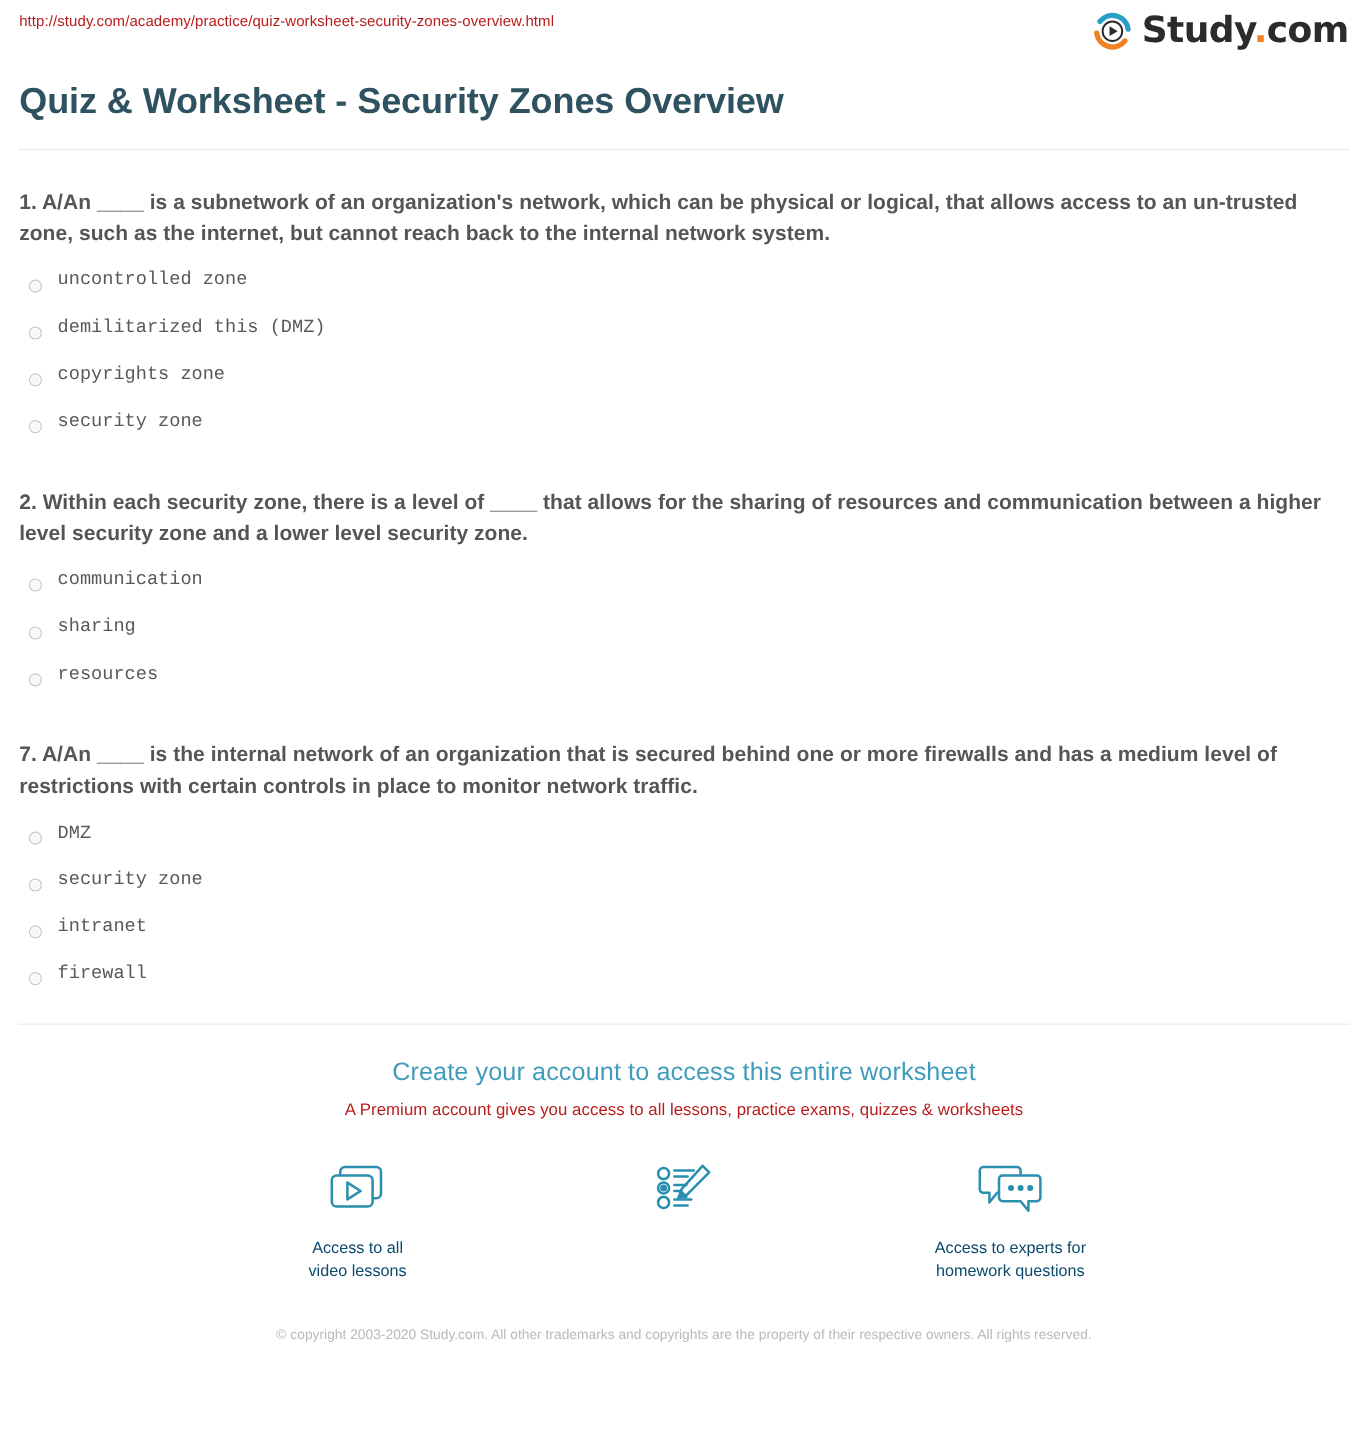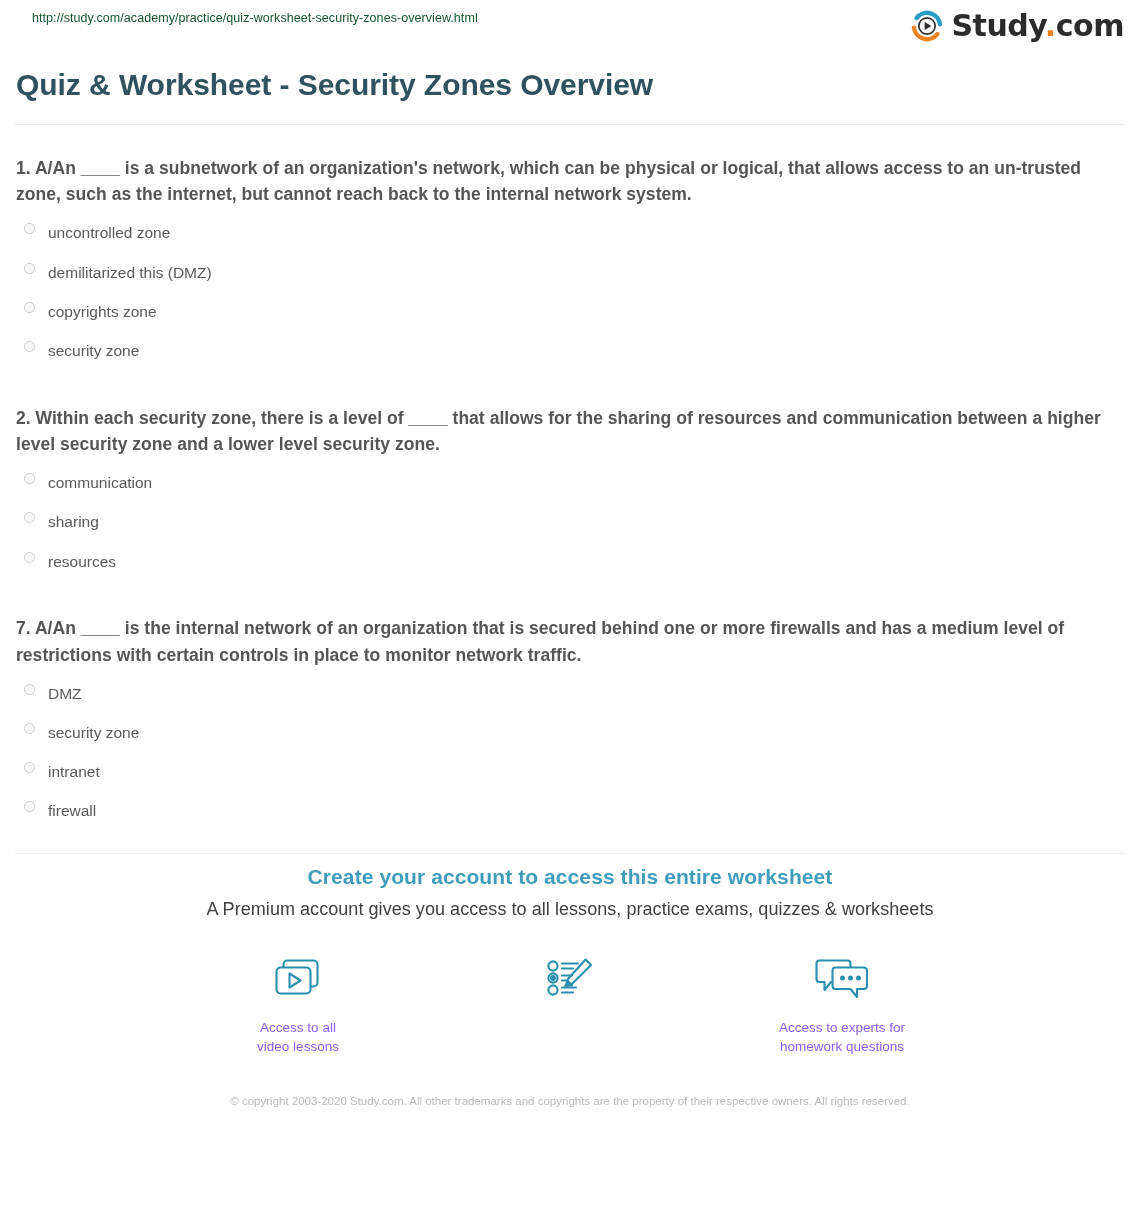--- a/index.html
+++ b/index.html
@@ -18,24 +18,24 @@
   }
 
   
   .page-header {
     position: relative;
     height: 60px;
     padding: 0 14px;
   }
   .url-bar {
     position: absolute;
-    left: 32px;
+    left: 16px;
     top: 11px;
     font-size: 12.5px;
-    color: #14532d;
+    color: #b91c1c;
     letter-spacing: 0.005em;
     white-space: nowrap;
   }
   .logo {
     position: absolute;
     right: 16px;
     top: 9px;
     display: flex;
     align-items: center;
     gap: 7px;
@@ -79,23 +79,24 @@
     font-size: 17.5px;
     font-weight: 700;
     color: #555555;
     line-height: 1.52;
     margin: 0 0 6px 0;
     letter-spacing: 0.002em;
   }
   .options { margin: 0; padding: 0; list-style: none; }
   .option-row {
     display: flex;
-    align-items: flex-start;
+    align-items: flex-end;
     gap: 13px;
     padding: 9.5px 0 9.5px 8px;
+    font-family: Liberation Mono, monospace;
   }
   .radio {
     flex: 0 0 auto;
     width: 11px;
     height: 11px;
     border-radius: 50%;
     border: 1px solid #c9c9c9;
     background: #f7f7f7;
     box-shadow: inset 0 0 0 1px #ffffff;
   }
@@ -107,51 +108,51 @@
 
   
   .footer-rule {
     height: 1px;
     background: #ececec;
     margin: 22px 15px 0 15px;
     border: 0;
   }
   .cta { text-align: center; padding: 0 16px; }
   .cta-title {
-    margin: 11px 0 0 0;
+    margin: 28px 0 0 0;
     font-size: 21px;
     color: #3f9cbb;
-    font-weight: 700;
+    font-weight: 400;
     letter-spacing: 0.004em;
     cursor: pointer;
   }
   .cta-sub {
     margin: 10px 0 0 0;
-    font-size: 18px;
-    color: #404040;
+    font-size: 14px;
+    color: #b91c1c;
     letter-spacing: 0.003em;
   }
 
   .features {
     display: flex;
     justify-content: center;
     gap: 112px;
     margin-top: 31px;
   }
   .feature { width: 160px; text-align: center; }
   .feature-icon {
     height: 56px;
     display: flex;
     align-items: center;
     justify-content: center;
   }
   .feature-label {
     margin-top: 11px;
     font-size: 13.5px;
-    color: #8b5cf6;
+    color: #0c4a6e;
     line-height: 1.45;
     white-space: pre-line;
   }
 
   .copyright {
     margin: 36px auto 0 auto;
     width: 720px;
     text-align: center;
     font-size: 11.5px;
     color: #b9b9b9;

